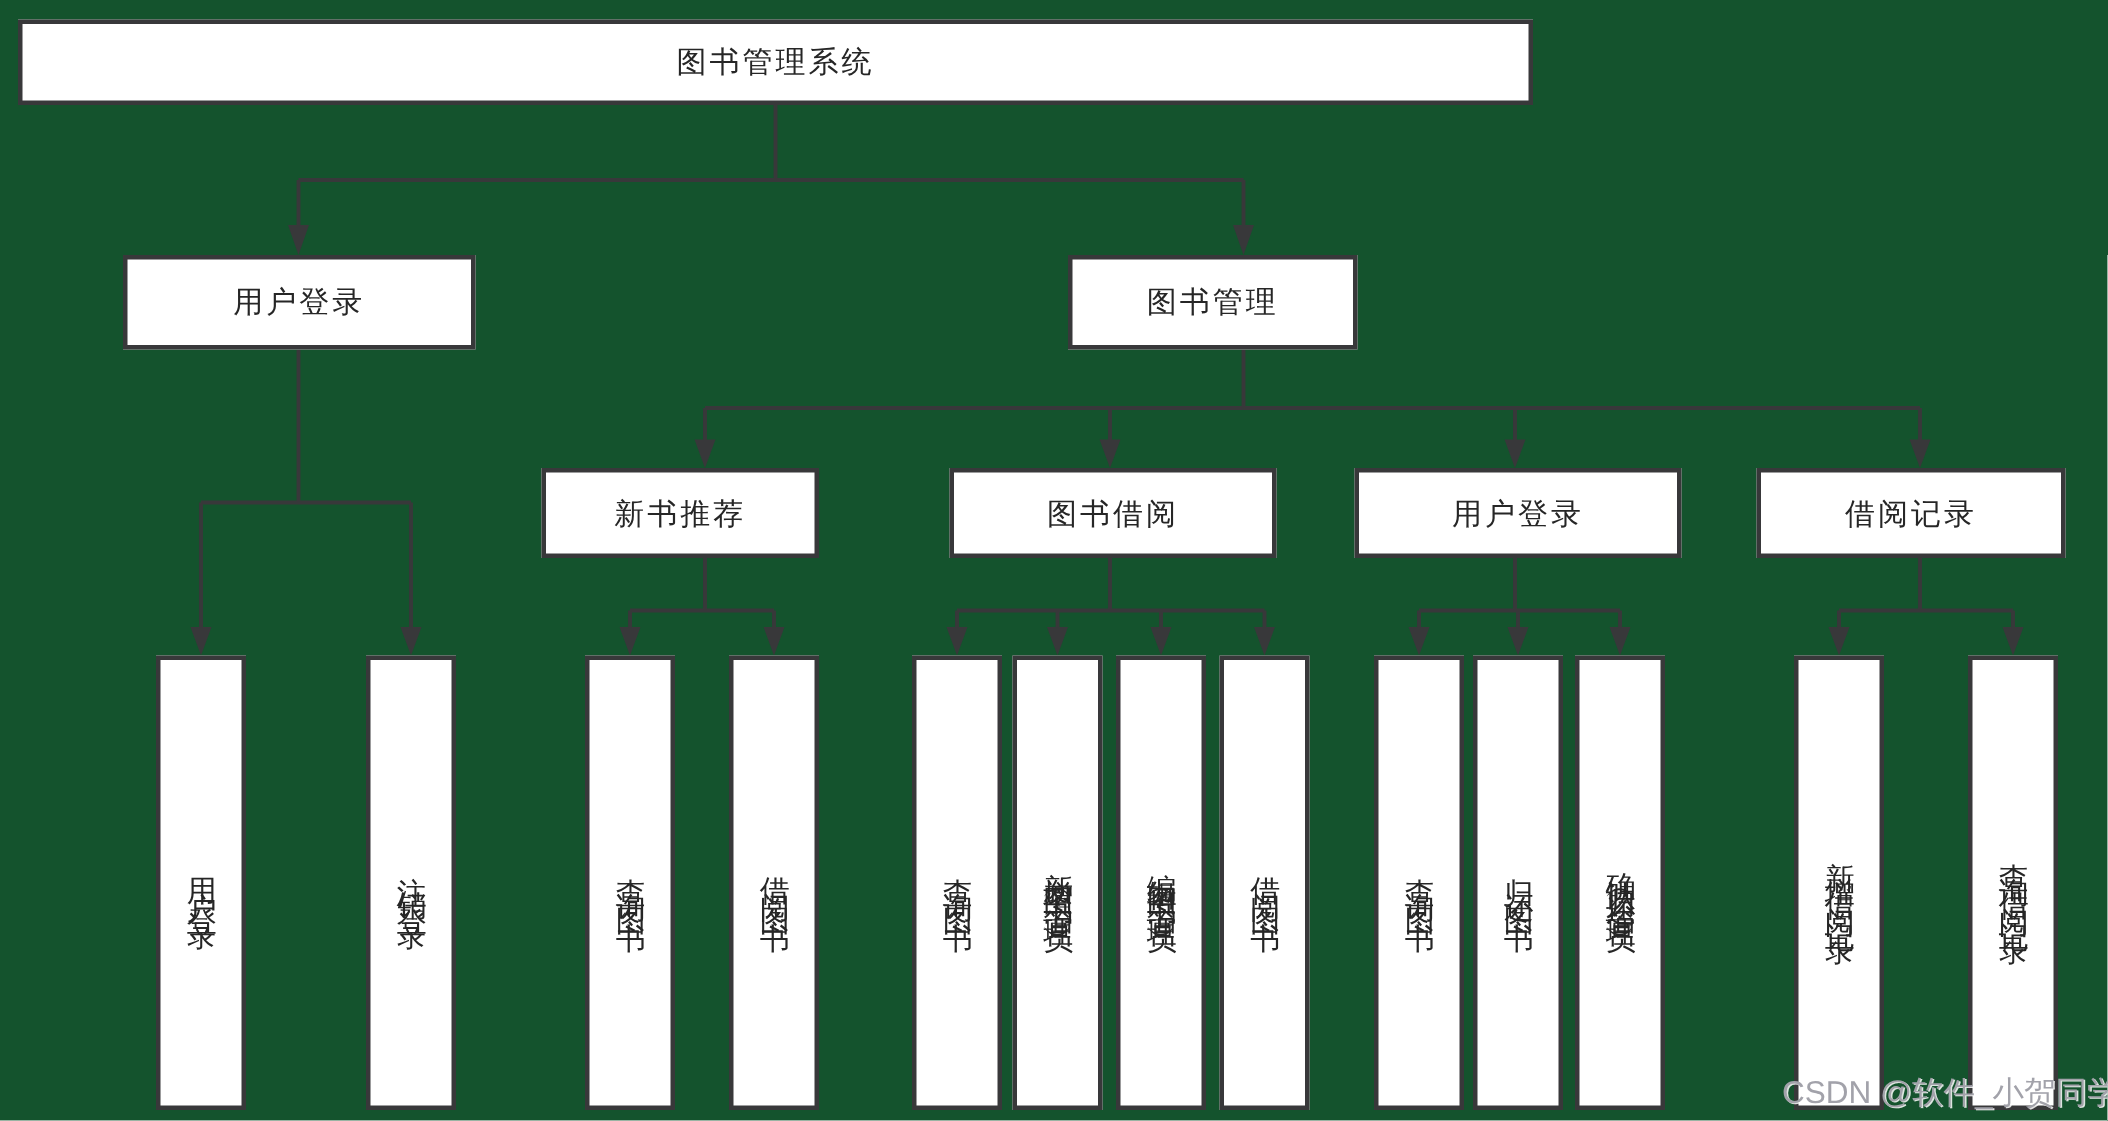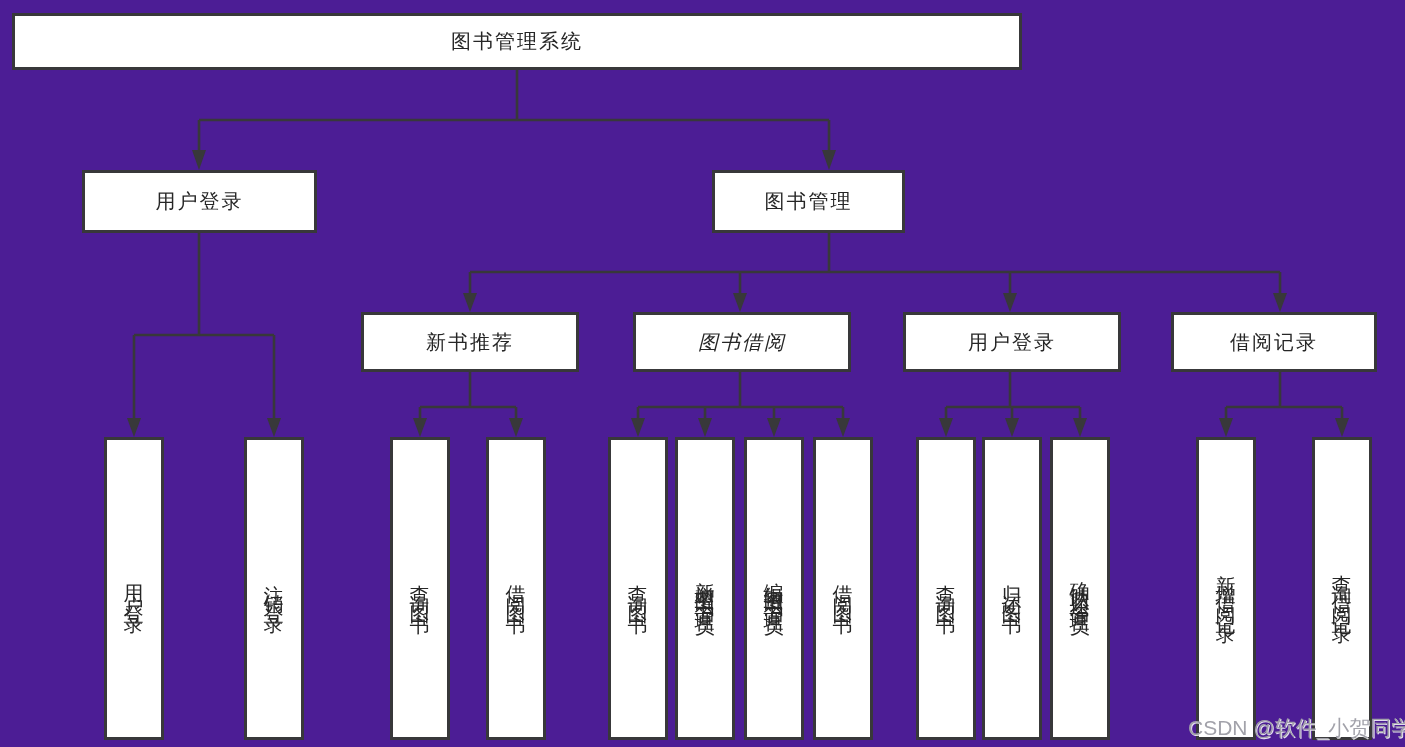--- a/index.html
+++ b/index.html
@@ -1,20 +1,20 @@
 <!DOCTYPE html>
 <html><head>
 <meta charset="utf-8">
 <style>
   html,body{margin:0;padding:0;background:#ffffff;}
   body{
     font-family:"Liberation Sans","DejaVu Sans",sans-serif;
     width:1405px;height:747px;overflow:hidden;position:relative;
   }
-  #stage{position:relative;width:1405px;height:747px;background:#4c1d95;}
+  #stage{position:relative;width:1405px;height:747px;background:#14532d;}
   #connectors{position:absolute;left:0;top:0;width:1405px;height:747px;pointer-events:none;}
   .box{
     position:absolute;box-sizing:border-box;
     border:3px solid #38383a;background:#ffffff;
     display:flex;align-items:center;justify-content:center;
     color:#262626;
   }
   .h-label{font-size:20px;letter-spacing:2px;white-space:nowrap;}
   .v-label{
     writing-mode:vertical-rl;text-orientation:mixed;
@@ -76,24 +76,24 @@
     <span class="h-label">图书管理系统</span>
   </div>
 
   <div class="box" style="left:82px;top:170px;width:235px;height:63px;">
     <span class="h-label">用户登录</span>
   </div>
   <div class="box" style="left:712px;top:170px;width:193px;height:63px;">
     <span class="h-label">图书管理</span>
   </div>
 
-  <div class="box" style="left:361px;top:312px;width:218px;height:60px;">
+  <div class="box" style="left:361px;top:312px;width:185px;height:60px;">
     <span class="h-label">新书推荐</span>
   </div>
-  <div class="box" style="left:633px;top:312px;width:218px;height:60px;font-style:italic;">
+  <div class="box" style="left:633px;top:312px;width:218px;height:60px;">
     <span class="h-label">图书借阅</span>
   </div>
   <div class="box" style="left:903px;top:312px;width:218px;height:60px;">
     <span class="h-label">用户登录</span>
   </div>
   <div class="box" style="left:1171px;top:312px;width:206px;height:60px;">
     <span class="h-label">借阅记录</span>
   </div>
 
   <div class="box" style="left:104px;top:437px;width:60px;height:303px;">

